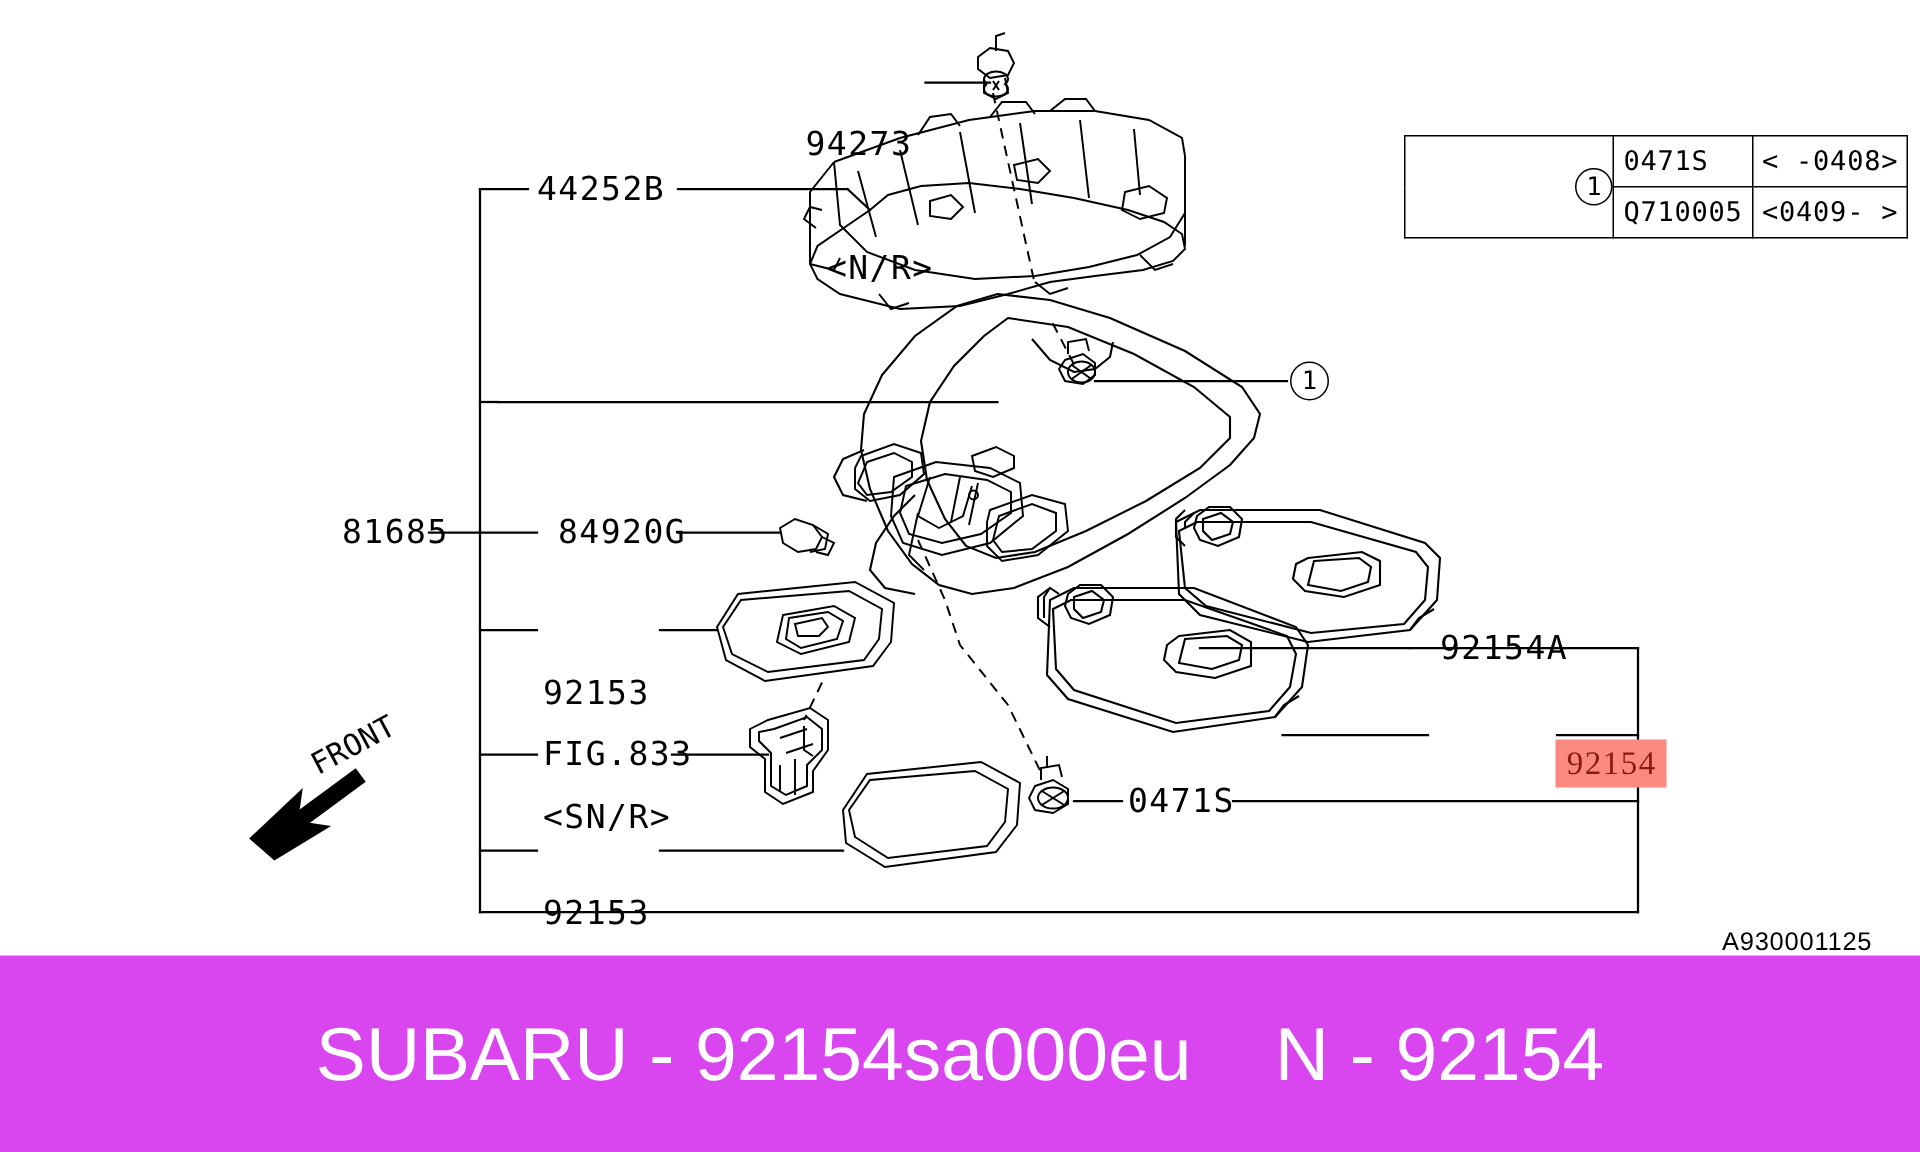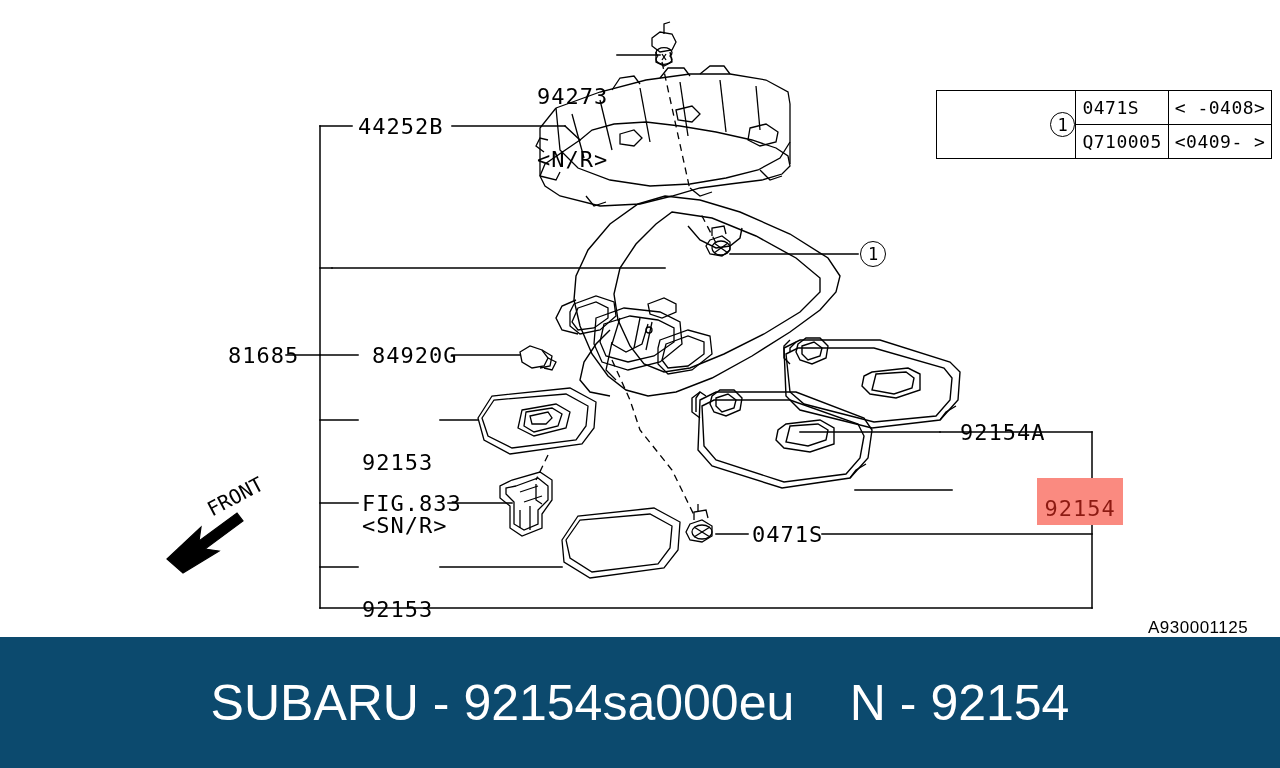--- a/index.html
+++ b/index.html
@@ -32,26 +32,27 @@
     position: absolute;
     font-family: "DejaVu Sans Mono", monospace;
     font-size: 22px;
     letter-spacing: 1.0px;
     color: #000000;
     white-space: pre;
     line-height: 21px;
   }
   .lbl-2l { line-height: 21px; }
   .lbl-2l span { display: block; }
-  .lbl-2l .l2 { text-align: left; }
+  .lbl-2l .l2 { text-align: right; margin-top: 20px; }
 
   .hl {
     background: #fa8a80;
     color: #8c1a12;
-    padding: 18px 7px 4px 7px;
+    padding: 3px 7px 4px 7px;
+    font-family: Liberation Serif, serif;
   }
 
   
   #rev-table {
     position: absolute;
     left: 936px; top: 90px;
     border: 1.6px solid #000;
     border-collapse: collapse;
     background: #fff;
   }
@@ -117,21 +118,21 @@
     font-family: Liberation Sans, sans-serif;
     font-size: 17px;
     letter-spacing: 0.5px;
     color: #000;
   }
   
   #footer {
     position: absolute;
     left: 0; top: 637px;
     width: 1280px; height: 131px;
-    background: #0c4a6e;
+    background: #d946ef;
     padding-left: 32px;
   }
   #footer-inner {
     position: absolute;
     left: 0; top: 0;
     width: 1280px; height: 131px;
     display: flex;
     align-items: center;
     justify-content: center;
   }

